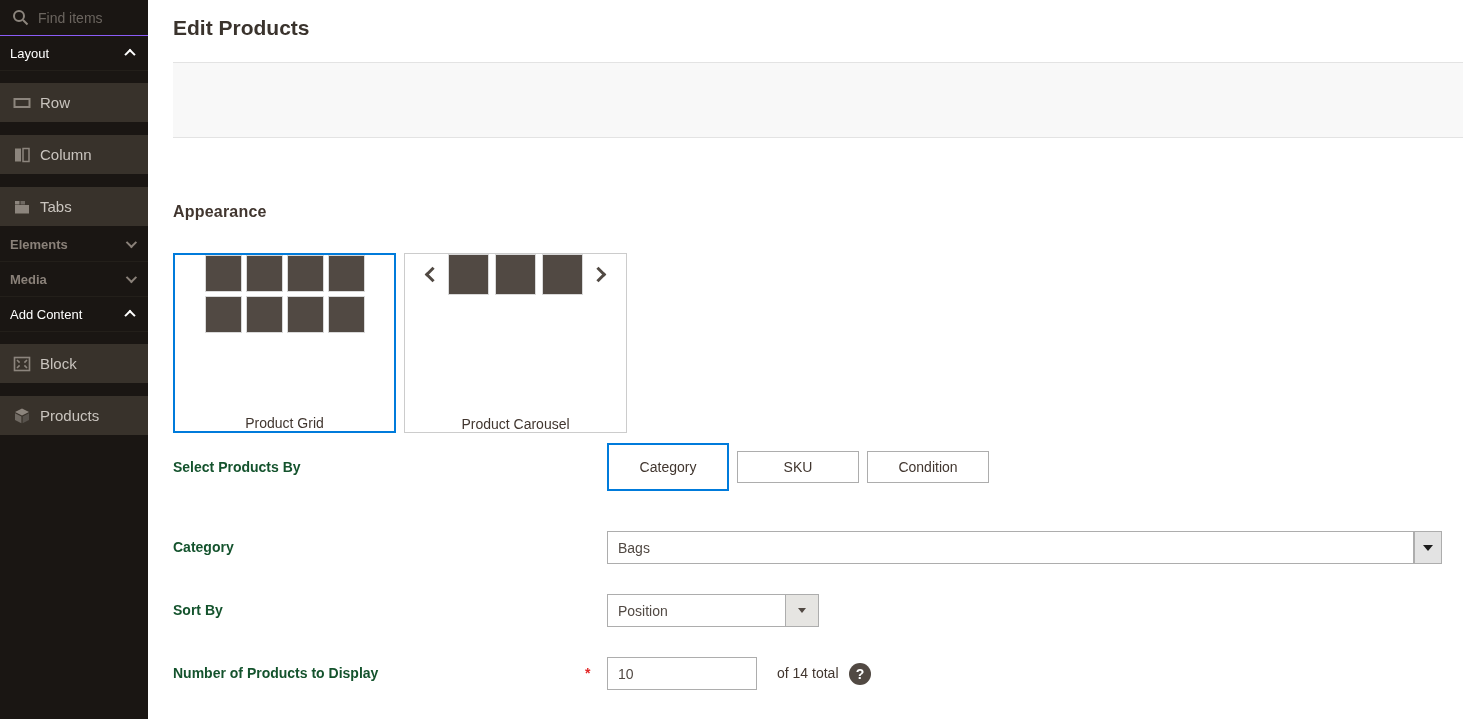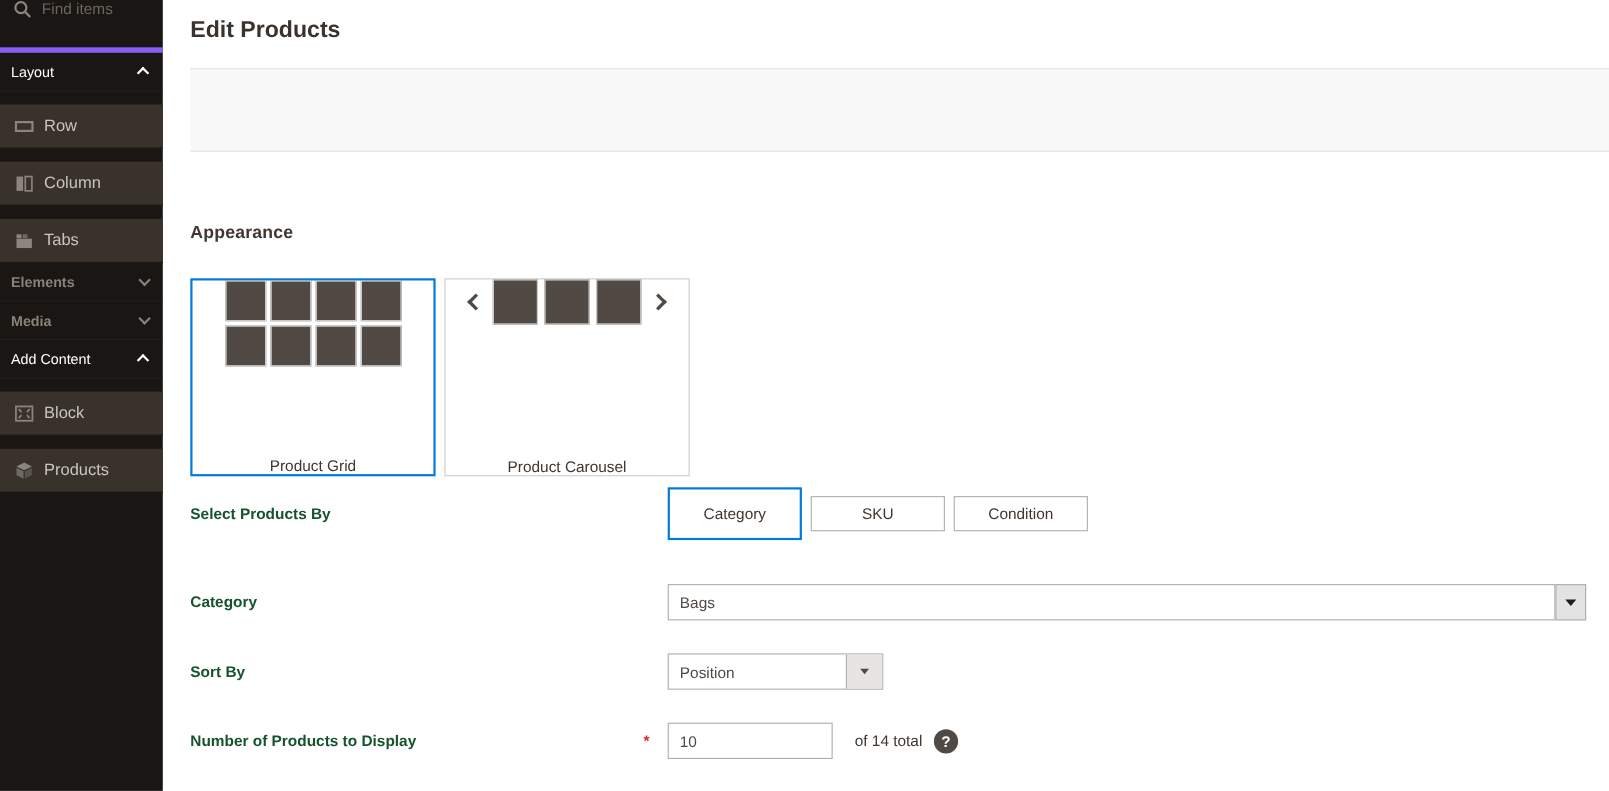--- a/index.html
+++ b/index.html
@@ -2,21 +2,21 @@
 <html><head>
 <meta charset="utf-8">
 <style>
   * { margin:0; padding:0; box-sizing:border-box; }
   html,body { width:1463px; height:719px; }
   body { font-family:"Liberation Sans", sans-serif; background:#fff; overflow:hidden; }
   .stage { position:relative; width:1463px; height:719px; background:#fff; }
 
   
   .sidebar { position:absolute; left:0; top:0; width:148px; height:719px; background:#1a1613; }
-  .side-search { height:48px; display:flex; align-items:flex-start; padding:0 12px; border-bottom:5px solid #8b5cf6; }
+  .side-search { height:36px; display:flex; align-items:center; padding:0 12px; border-bottom:1px solid #8b5cf6; }
   .side-search svg { flex:0 0 auto; margin-right:9px; }
   .side-search input { width:92px; background:transparent; border:none; outline:none; color:#c9c4be; font-size:14px; font-family:"Liberation Sans", sans-serif; }
   .side-search input::placeholder { color:#6b655f; }
   .side-header { height:35px; display:flex; align-items:center; justify-content:space-between; padding:0 14px 0 10px; cursor:pointer; border-bottom:1px solid #231f1a; }
   .side-header .hl { font-size:13px; color:#ffffff; }
   .side-header.dim .hl { color:#8a8179;font-weight:bold; }
   .chev { display:inline-block; width:8px; height:8px; border-right:2px solid #fff; border-bottom:2px solid #fff; }
   .chev.up { transform:rotate(-135deg) translate(-1px,-1px); }
   .chev.down { transform:rotate(45deg) translateY(-2px); border-color:#8a8179; }
   .side-item { height:40px; background:#38322b; border-bottom:1px solid #1a1613; display:flex; align-items:center; padding:0 10px 0 13px; cursor:pointer;margin-top:12px; }
@@ -50,21 +50,21 @@
   .req-star { position:absolute; left:585px; top:657px; line-height:33px; color:#e22626; font-size:14px; font-weight:700; }
 
   .spb-buttons { position:absolute; left:607px; top:443px; height:48px; display:flex; align-items:center; gap:8px; }
   .spb-btn { width:122px; height:32px; background:#fff; border:1px solid #adadad; font-size:14px; color:#41362f; display:flex; align-items:center; justify-content:center; cursor:pointer; font-family:"Liberation Sans", sans-serif; }
   .spb-btn.selected { width:122px; height:48px; border:2px solid #007bdb; }
 
   .cat-input { position:absolute; left:607px; top:531px; width:807px; height:33px; border:1px solid #adadad; background:#fff; font-size:14px; color:#514943; padding:0 10px; outline:none; font-family:"Liberation Sans", sans-serif; }
   .cat-dd-btn { position:absolute; left:1414px; top:531px; width:28px; height:33px; background:#e3e3e3; border:1px solid #adadad; display:flex; align-items:center; justify-content:center; cursor:pointer; }
   .tri-down { width:0; height:0; border-left:5px solid transparent; border-right:5px solid transparent; border-top:6px solid #1d1d1d; }
 
-  .sort-select { position:absolute; left:607px; top:594px; width:196px; height:33px; border:1px solid #adadad; background:#fff; display:flex; cursor:pointer; }
+  .sort-select { position:absolute; left:607px; top:594px; width:212px; height:33px; border:1px solid #adadad; background:#fff; display:flex; cursor:pointer; }
   .sort-value { flex:1; display:flex; align-items:center; padding-left:10px; font-size:14px; color:#514943; }
   .sort-arrow { width:33px; background:#e6e5e2; border-left:1px solid #adadad; display:flex; align-items:center; justify-content:center; }
   .sort-arrow .tri { width:0; height:0; border-left:4px solid transparent; border-right:4px solid transparent; border-top:5px solid #514943; }
 
   .num-input { position:absolute; left:607px; top:657px; width:150px; height:33px; border:1px solid #adadad; background:#fff; font-size:14px; color:#514943; padding:12px 10px; outline:none; font-family:"Liberation Sans", sans-serif; }
   .num-suffix { position:absolute; left:777px; top:657px; line-height:33px; font-size:14px; color:#41362f; }
   .help-circle { position:absolute; left:849px; top:663px; width:22px; height:22px; border-radius:50%; background:#514943; color:#fff; font-size:14px; font-weight:700; display:flex; align-items:center; justify-content:center; cursor:pointer; }
 </style>
 </head>
 <body>

